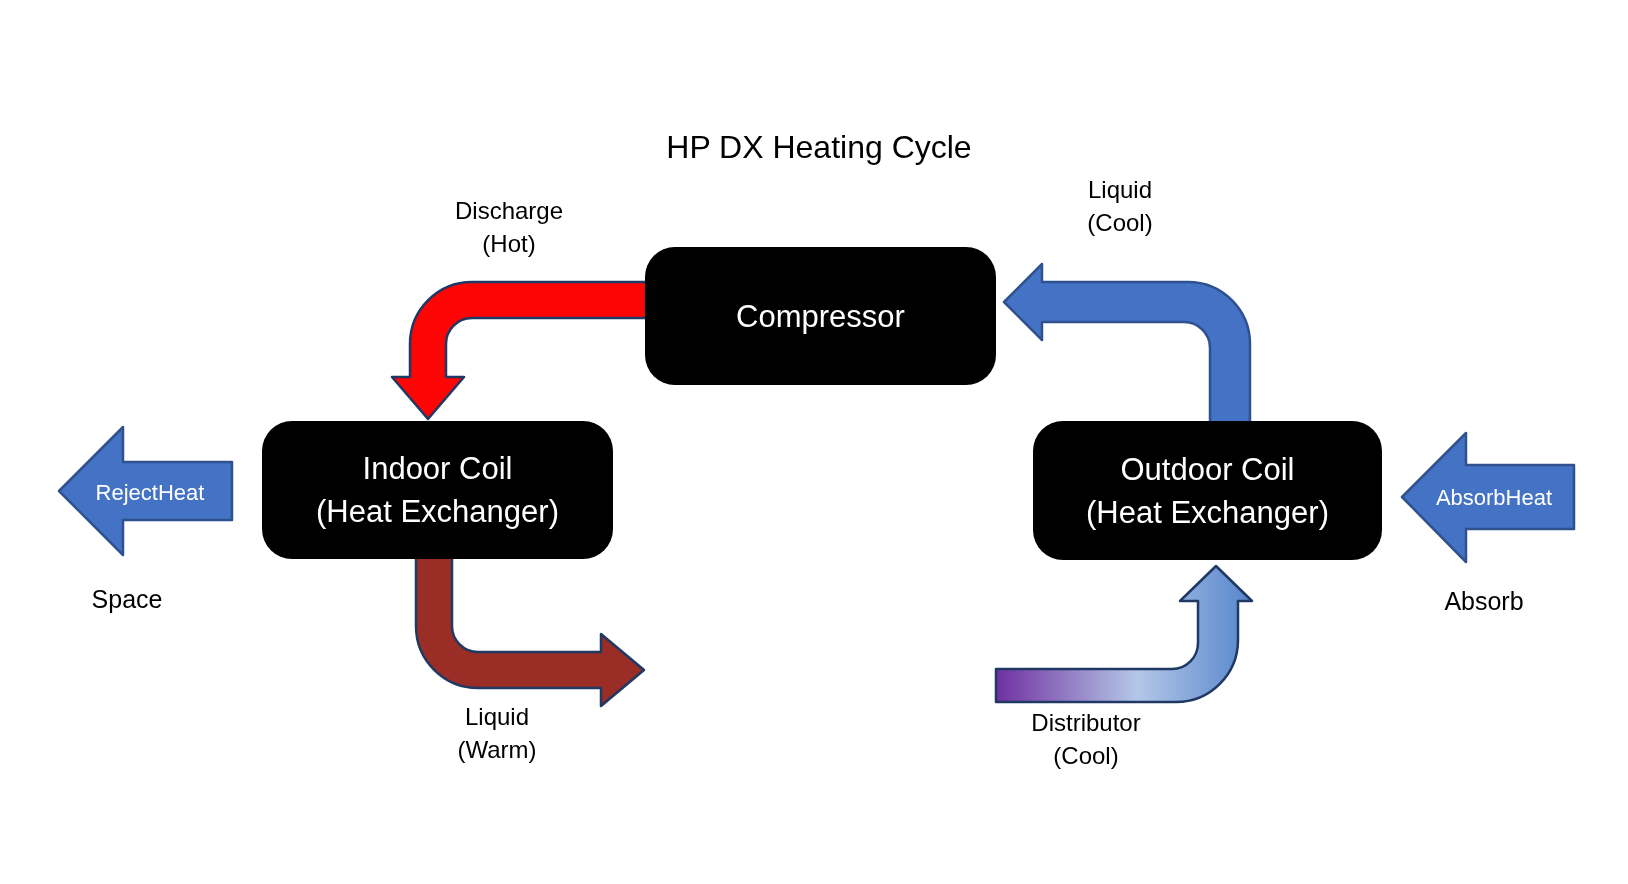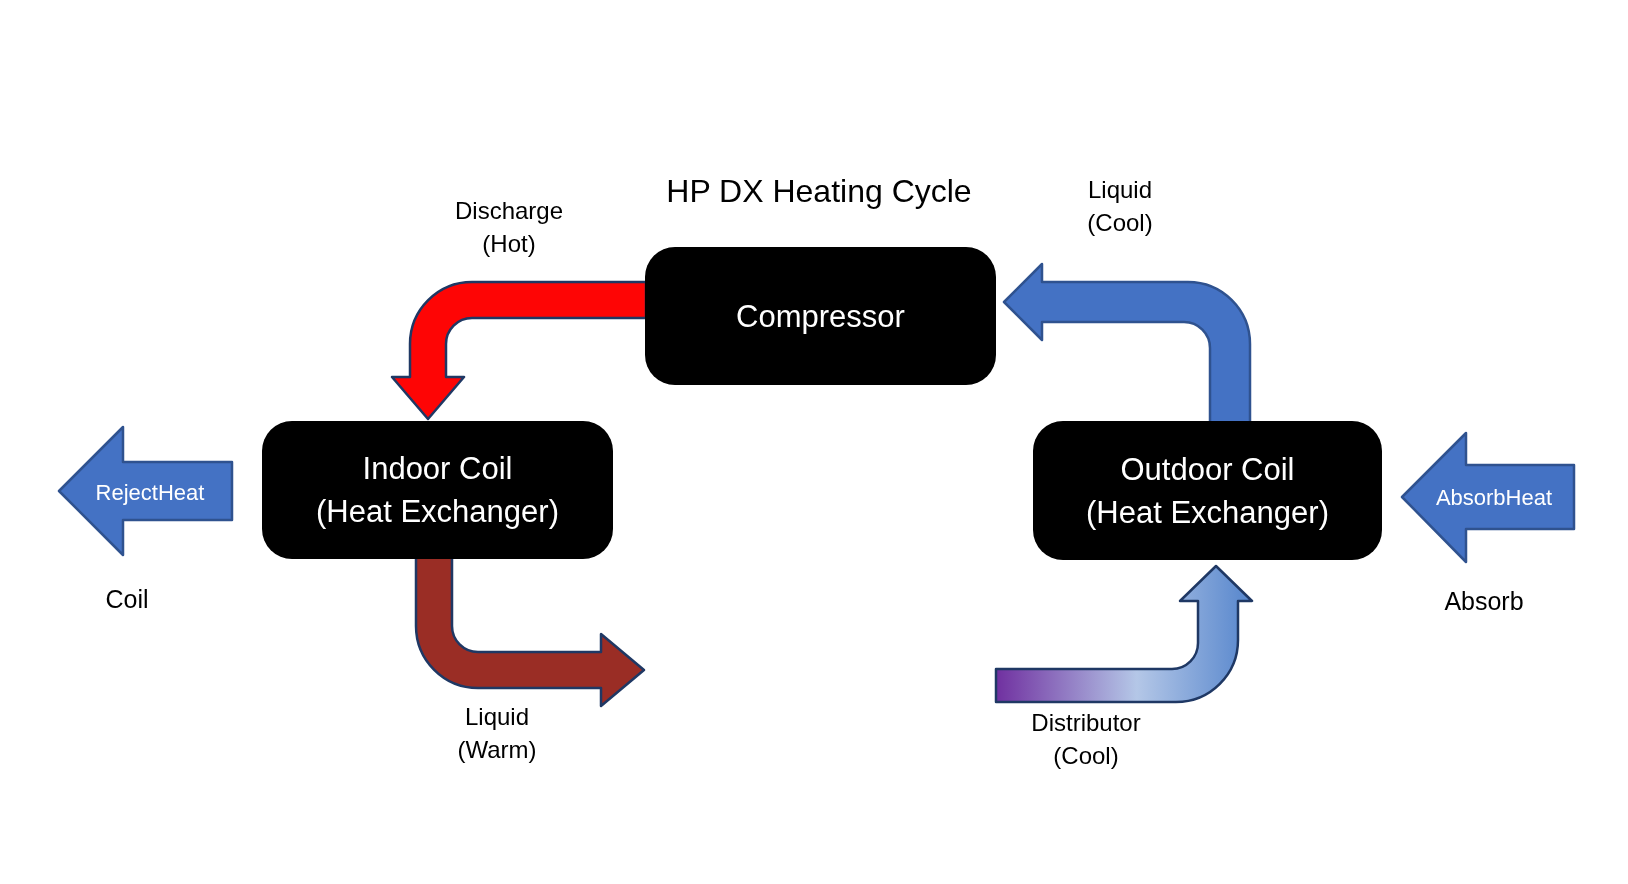--- a/index.html
+++ b/index.html
@@ -3,21 +3,21 @@
 <meta charset="utf-8">
 <style>
   html,body{margin:0;padding:0;background:#fff;}
   .canvas{position:relative;width:1628px;height:884px;background:#ffffff;overflow:hidden;
           font-family:"Liberation Sans",sans-serif;}
   .arrow-layer{position:absolute;left:0;top:0;z-index:1;}
   .node{position:absolute;z-index:2;background:#000;border-radius:30px;color:#ffffff;
         display:flex;flex-direction:column;align-items:center;justify-content:center;
         font-size:31px;line-height:43px;text-align:center;}
   .title{position:absolute;z-index:3;transform:translate(-50%,-50%);font-size:32px;color:#000;
-         white-space:nowrap;margin-top:44px;}
+         white-space:nowrap;}
   .lbl{position:absolute;z-index:3;transform:translate(-50%,-50%);display:flex;flex-direction:column;
        align-items:center;font-size:24px;line-height:33px;color:#000;text-align:center;white-space:nowrap;}
   .env{position:absolute;z-index:3;transform:translate(-50%,-50%);font-size:25px;color:#000;white-space:nowrap;}
   .side-txt{position:absolute;z-index:3;transform:translate(-50%,-50%);display:flex;
        align-items:center;font-size:22px;line-height:31px;color:#fff;text-align:center;white-space:nowrap;}
 </style>
 </head>
 <body>
 
 <div class="canvas">
@@ -84,17 +84,17 @@
   <div class="side-txt" style="left:150px;top:492px">
     <span>Reject</span>
     <span>Heat</span>
   </div>
 
   <div class="side-txt" style="left:1494px;top:497px">
     <span>Absorb</span>
     <span>Heat</span>
   </div>
 
-  <div class="env" style="left:127px;top:599px">Coil</div>
+  <div class="env" style="left:127px;top:599px">Space</div>
 
   <div class="env" style="left:1484px;top:601px">Absorb</div>
 
 </div>
 
 </body></html>

